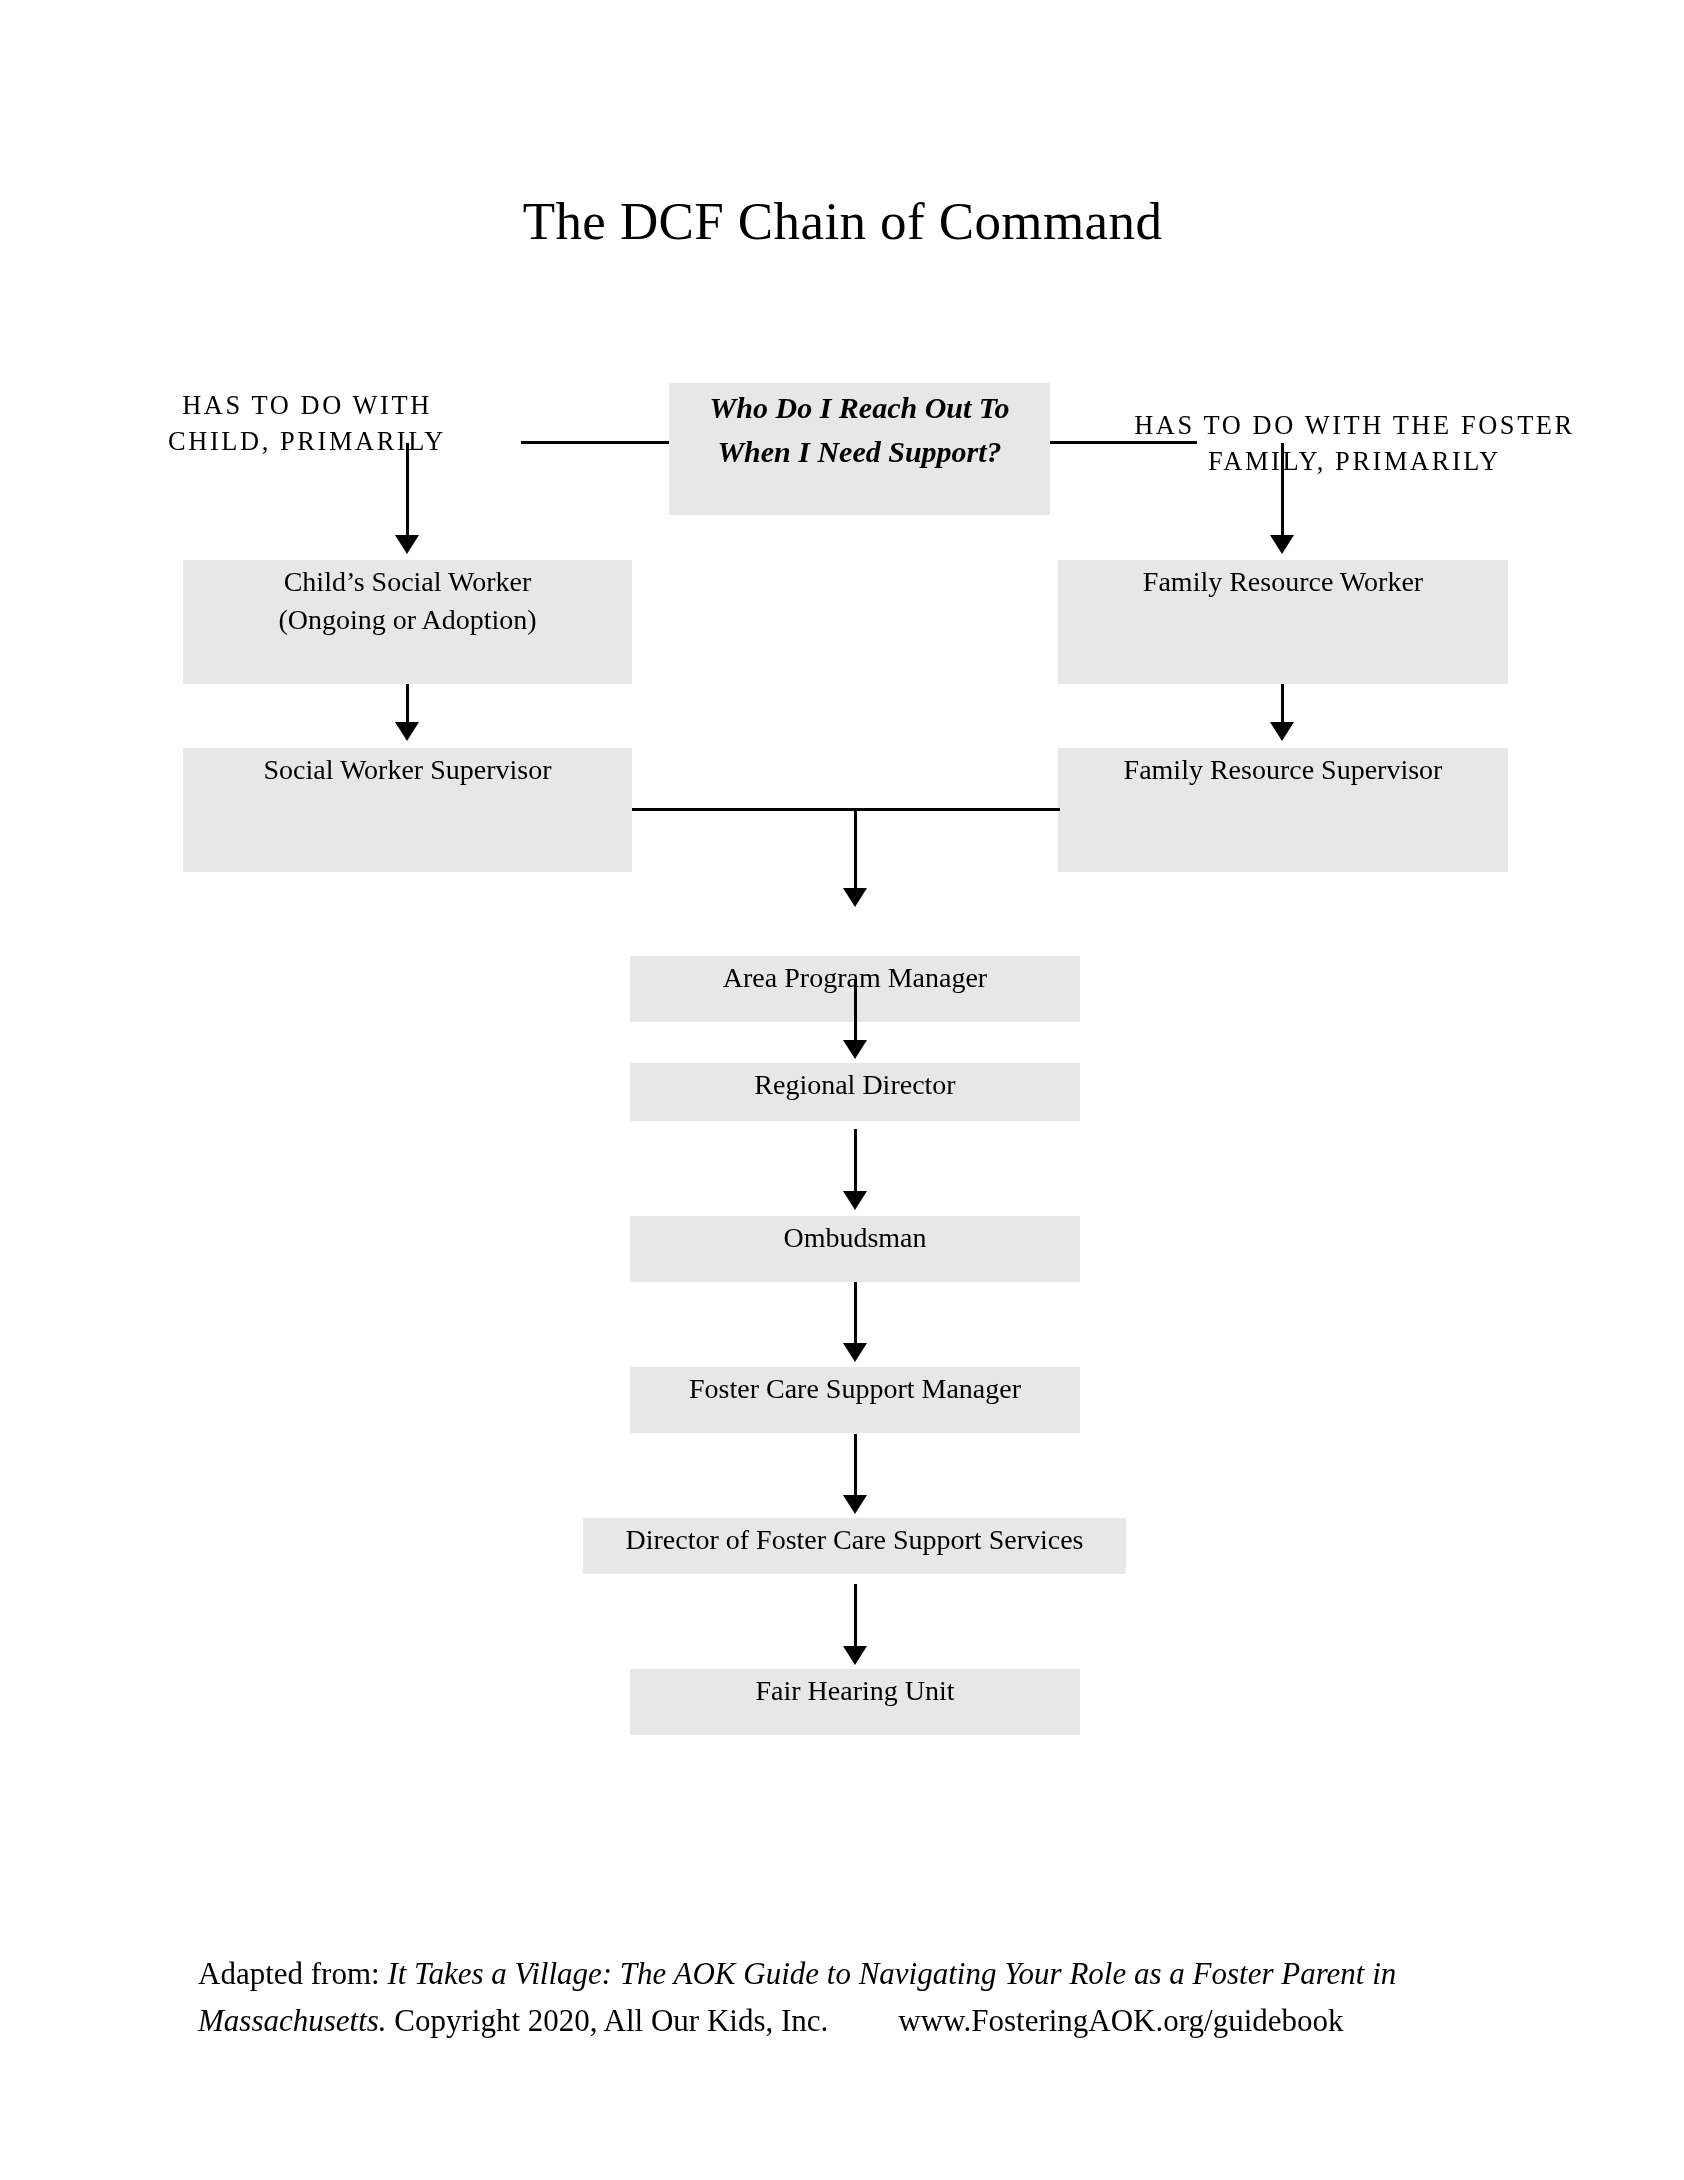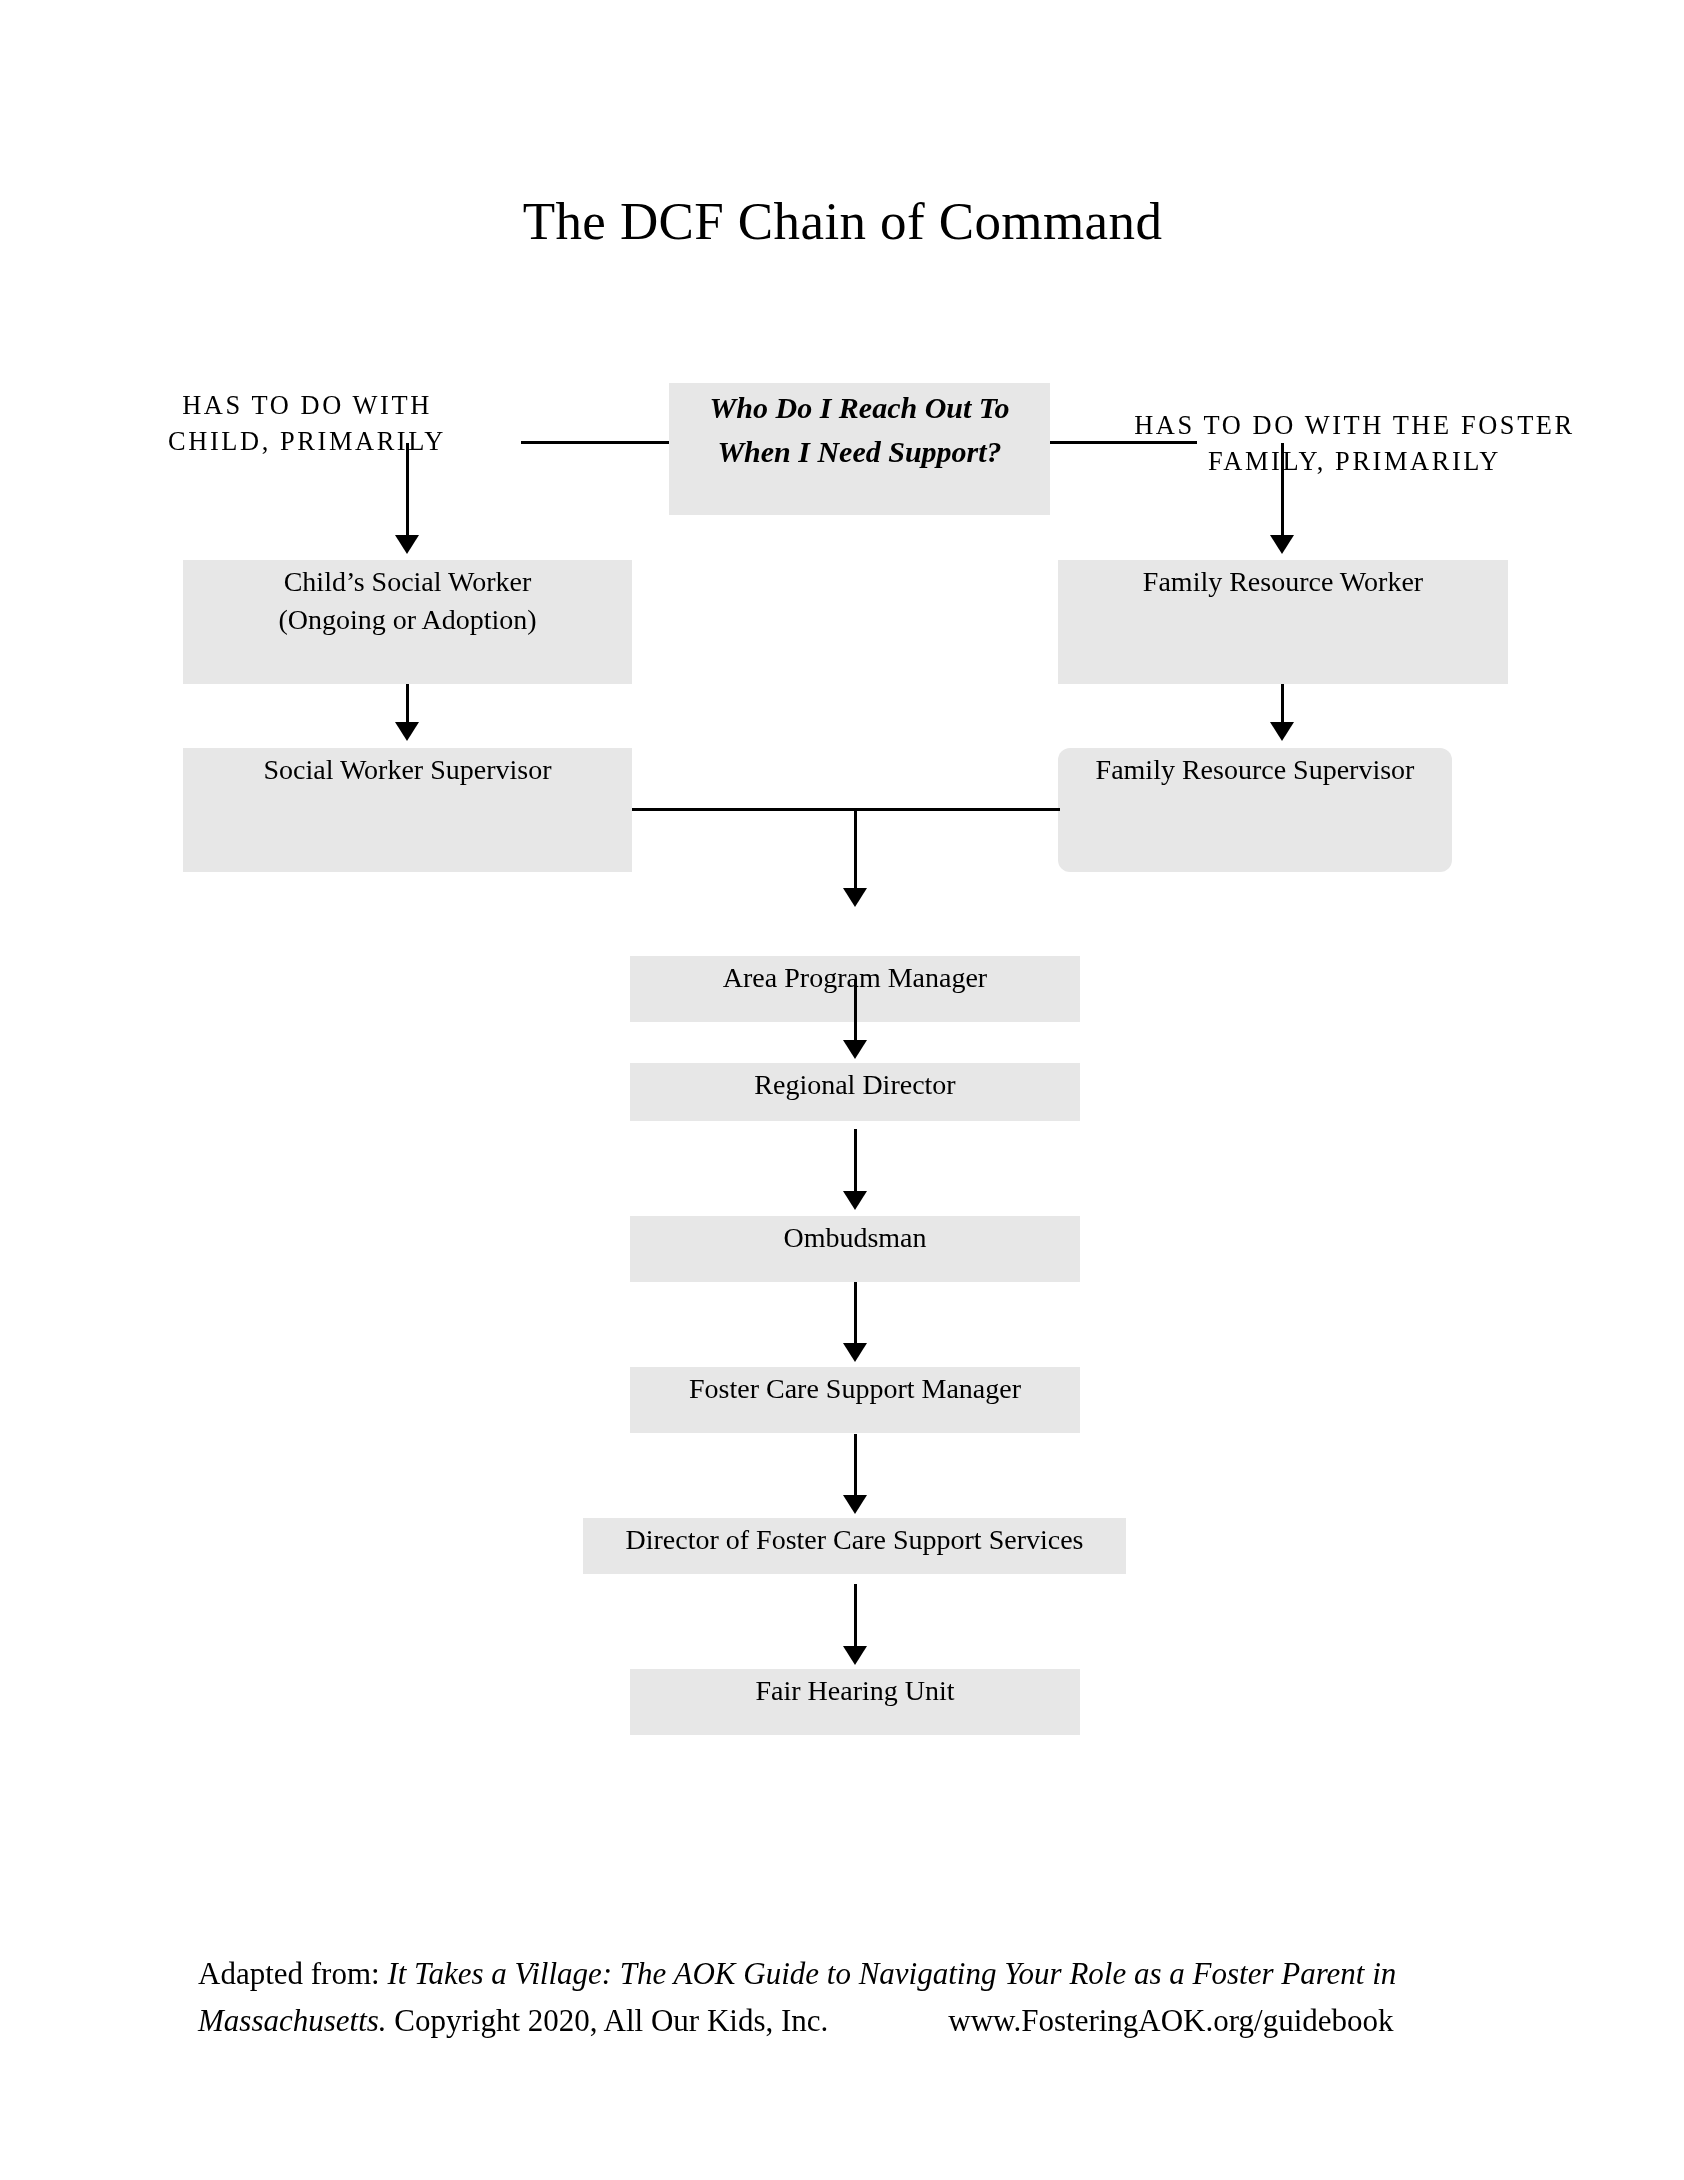--- a/index.html
+++ b/index.html
@@ -70,21 +70,21 @@
     font-weight: bold;
     font-size: 30px;
     line-height: 1.45;
   }
 
   
   #node-question          { left: 669px;  top: 383px;  width: 381px; height: 132px; }
   #node-child-sw          { left: 183px;  top: 560px;  width: 449px; height: 124px; }
   #node-sw-supervisor     { left: 183px;  top: 748px;  width: 449px; height: 124px; }
   #node-frw               { left: 1058px; top: 560px;  width: 450px; height: 124px; }
-  #node-fr-supervisor     { left: 1058px; top: 748px;  width: 394px; height: 124px; border-radius: 12px; }
+  #node-fr-supervisor     { left: 1058px; top: 748px;  width: 450px; height: 124px; }
   #node-area-pm           { left: 630px;  top: 956px; width: 450px; height: 66px; }
   #node-regional-director { left: 630px;  top: 1063px; width: 450px; height: 58px; }
   #node-ombudsman         { left: 630px;  top: 1216px; width: 450px; height: 66px; }
   #node-fcs-manager       { left: 630px;  top: 1367px; width: 450px; height: 66px; }
   #node-director-fcss     { left: 583px;  top: 1518px; width: 543px; height: 56px; }
   #node-fair-hearing      { left: 630px;  top: 1669px; width: 450px; height: 66px; }
 
   
   .hline {
     position: absolute;
@@ -140,21 +140,21 @@
   
   #footer {
     position: absolute;
     left: 198px;
     top: 1951px;
     width: 1312px;
     font-size: 31px;
     line-height: 1.5;
   }
   #footer .it { font-style: italic; }
-  #footer .url { display: inline-block; margin-left: 120px; }
+  #footer .url { display: inline-block; margin-left: 70px; }
 </style>
 </head>
 <body>
 
 <div id="page">
 
   <div class="page-title">The DCF Chain of Command</div>
 
   <div class="caption" id="caption-left">HAS TO DO WITH CHILD, PRIMARILY</div>
   <div class="caption" id="caption-right">HAS TO DO WITH THE FOSTER FAMILY, PRIMARILY</div>

